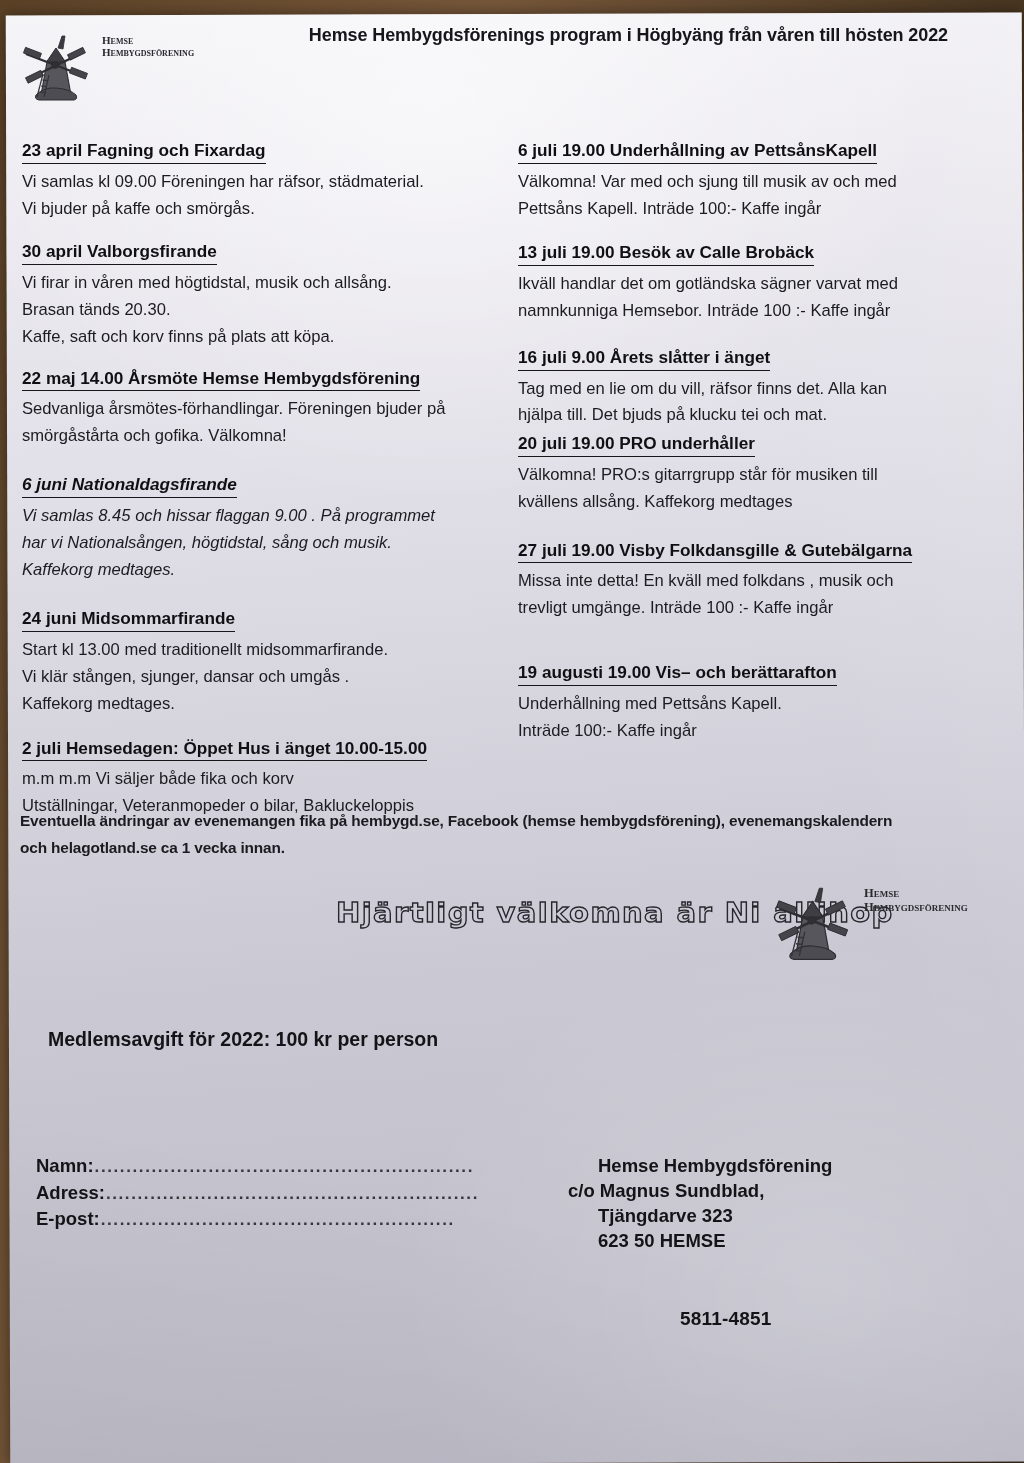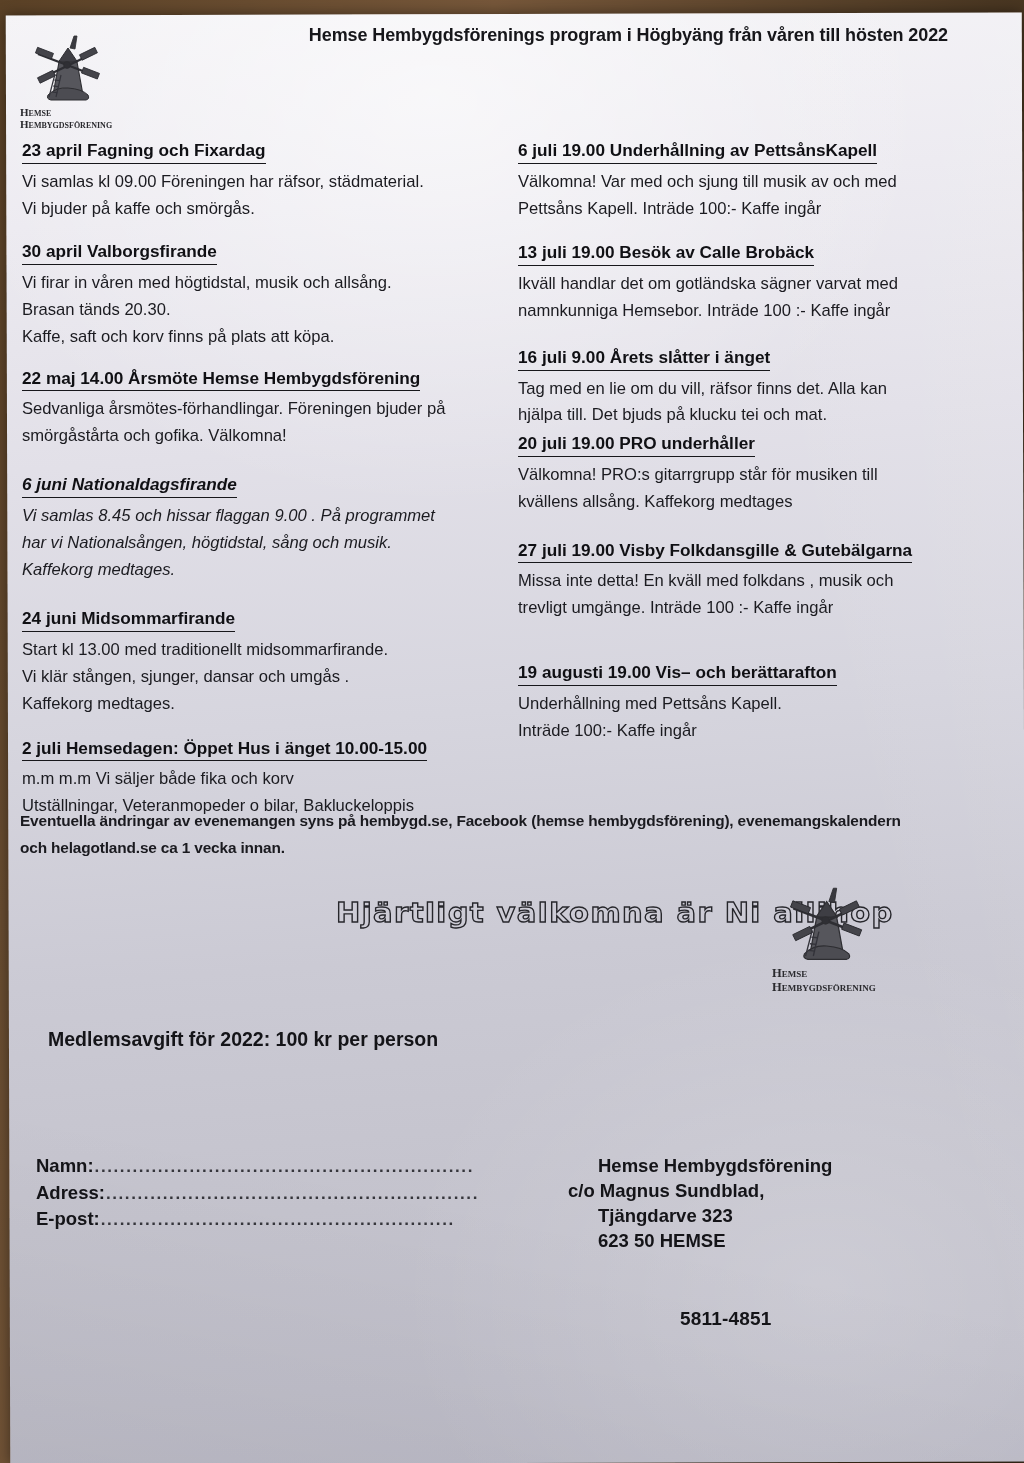--- a/index.html
+++ b/index.html
@@ -73,22 +73,21 @@
     font-weight: bold;
     letter-spacing: -0.1px;
     color: #16161a;
     text-align: right;
   }
 
   
   .logo {
     position: absolute;
     display: flex;
-    align-items: flex-end;
-    flex-direction: column;
+    align-items: flex-start;
   }
   .logo svg { display: block; }
   .logo-text {
     margin-left: 2px;
     line-height: 1.12;
     color: #2a2a2e;
     font-family: "Liberation Serif", serif;
     font-variant: small-caps;
     font-weight: bold;
   }
@@ -356,21 +355,21 @@
       </div>
 
       <div class="event r5">
         <div class="event-title">19 augusti  19.00  Vis– och berättarafton</div>
         <div class="event-line">Underhållning med Pettsåns Kapell.</div>
         <div class="event-line">Inträde 100:-  Kaffe ingår</div>
       </div>
     </div>
 
     <div class="notice">
-      <div>Eventuella ändringar av evenemangen syns på hembygd.se, Facebook (hemse hembygdsförening), evenemangskalendern</div>
+      <div>Eventuella ändringar av evenemangen fika på hembygd.se, Facebook (hemse hembygdsförening), evenemangskalendern</div>
       <div>och helagotland.se ca 1 vecka innan.</div>
     </div>
 
     <div class="welcome">Hjärtligt välkomna är Ni allihop</div>
 
     <div class="logo" id="logo-bottom">
       <svg width="92" height="80" viewBox="0 0 82 72">
         <g fill="#3a3a3e" stroke="#2d2d31">
           <path d="M29 28 L47 28 L53 61 L23 61 Z" fill="#56565c" stroke-width="1.1"></path>
           <path d="M28.5 28 L38 14 L47.5 28 Z" fill="#3e3e44" stroke-width="1"></path>

